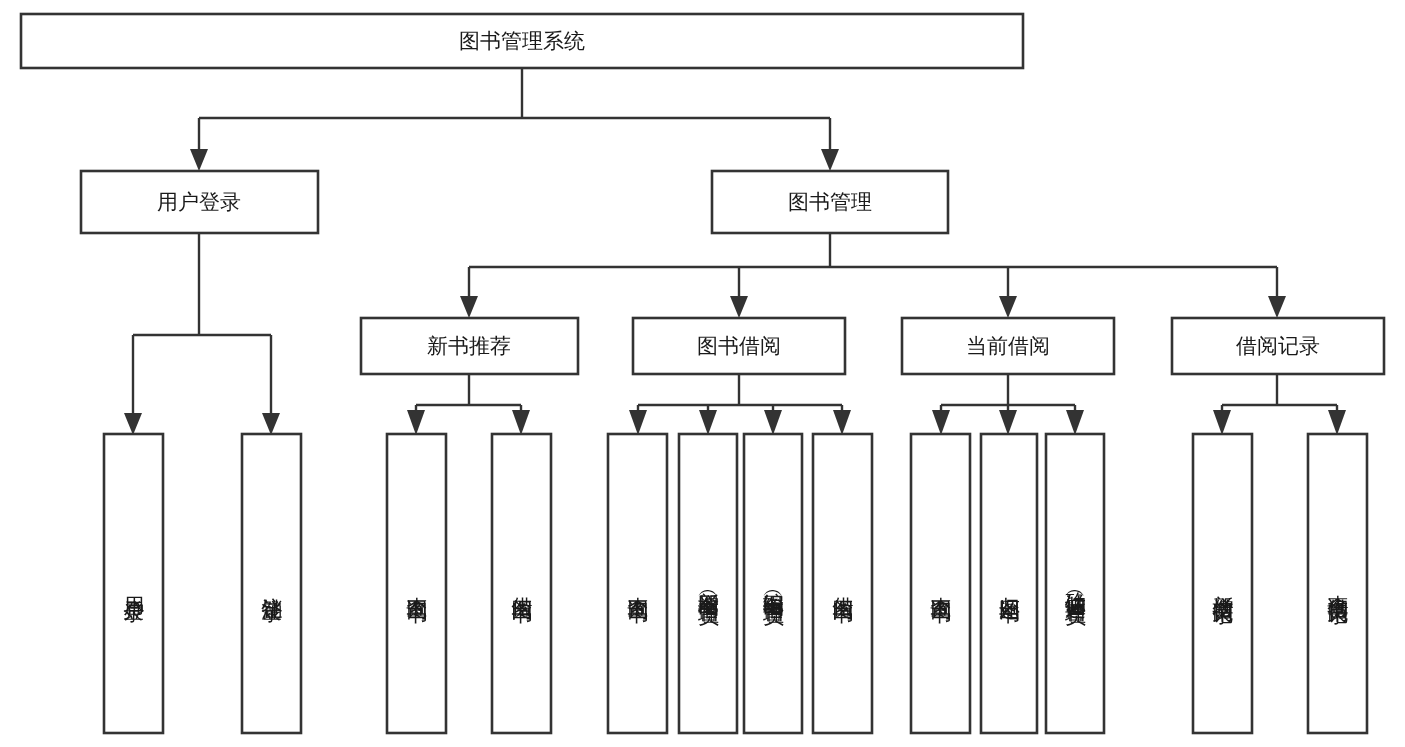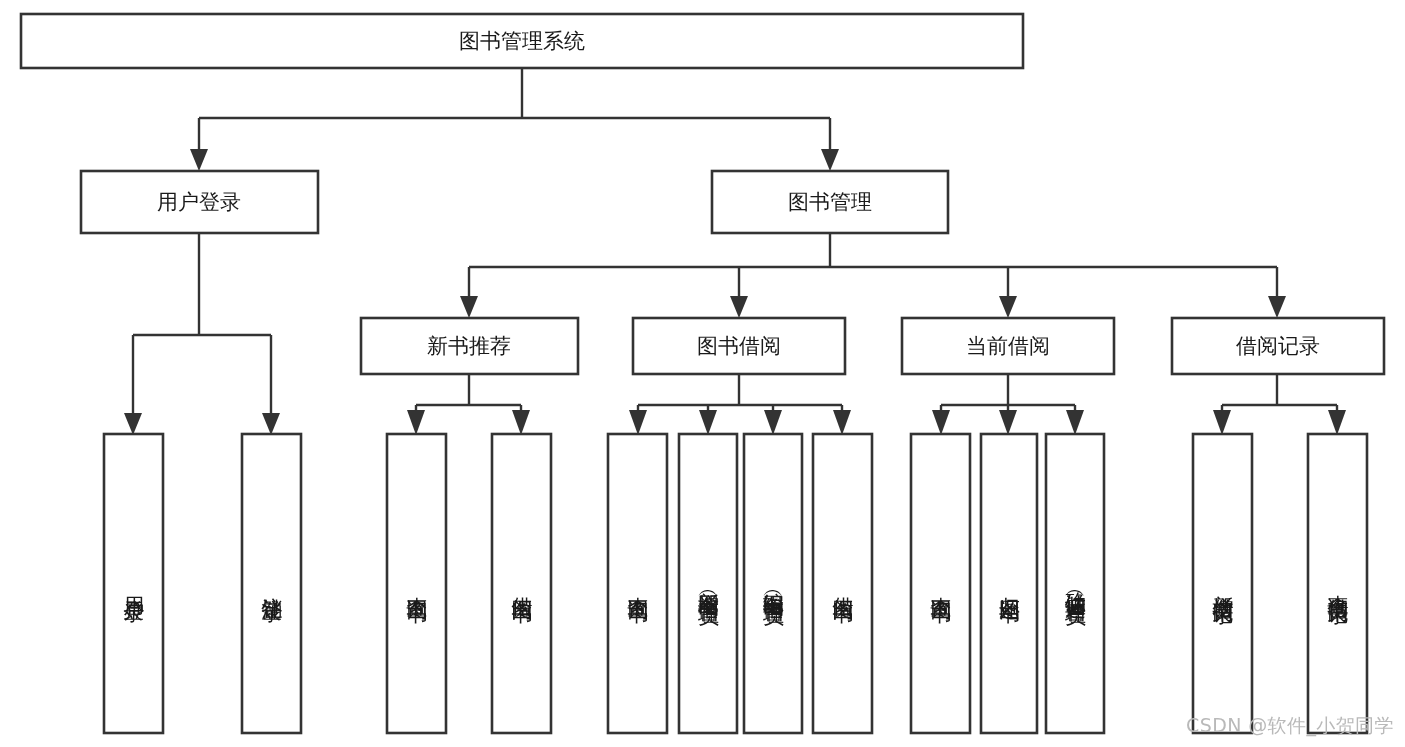--- a/index.html
+++ b/index.html
@@ -224,15 +224,14 @@
   <div class="leaf-label" style="left:744px;top:434px;width:58px;height:299px;">编辑图书（管理员）</div>
   <div class="leaf-label" style="left:813px;top:434px;width:59px;height:299px;">借阅图书</div>
 
   <div class="leaf-label" style="left:911px;top:434px;width:59px;height:299px;">查询图书</div>
   <div class="leaf-label" style="left:981px;top:434px;width:56px;height:299px;">归还图书</div>
   <div class="leaf-label" style="left:1046px;top:434px;width:58px;height:299px;">确认归还（管理员）</div>
 
   <div class="leaf-label" style="left:1193px;top:434px;width:59px;height:299px;">新增借阅记录</div>
   <div class="leaf-label" style="left:1308px;top:434px;width:59px;height:299px;">查询借阅记录</div>
 
-  <div class="watermark">CSDN @软件_小贺同学</div>
 
 </div>
 
 </body></html>

